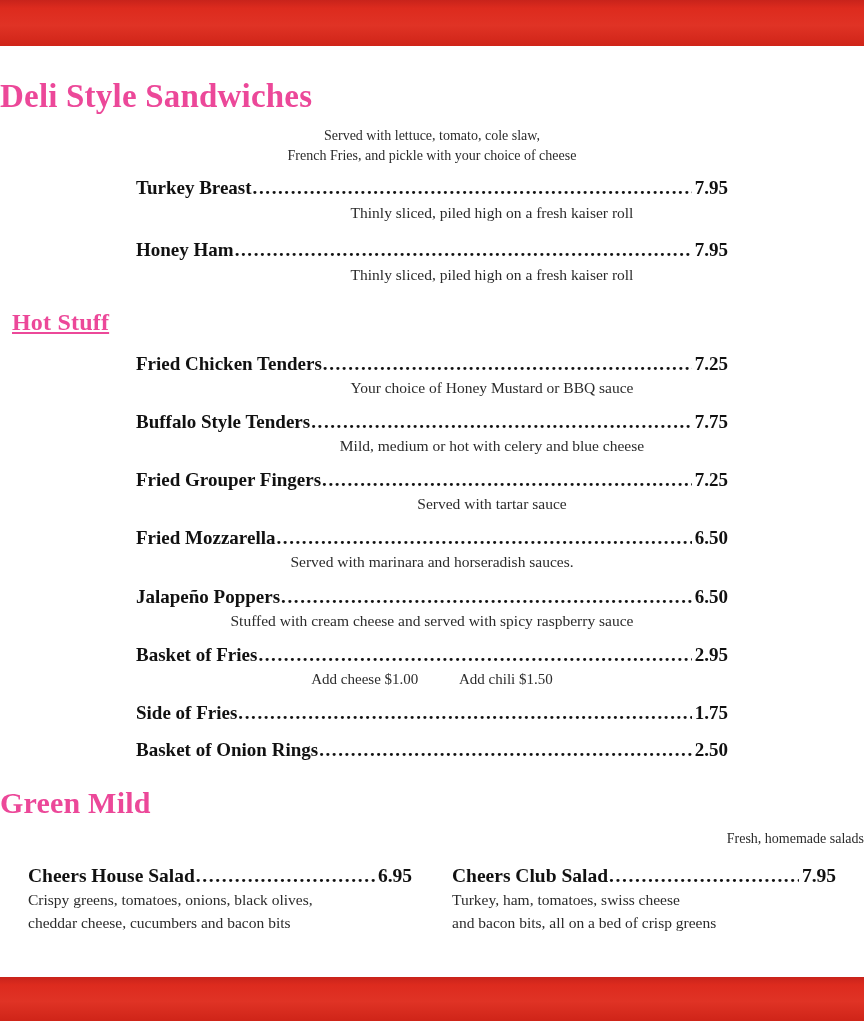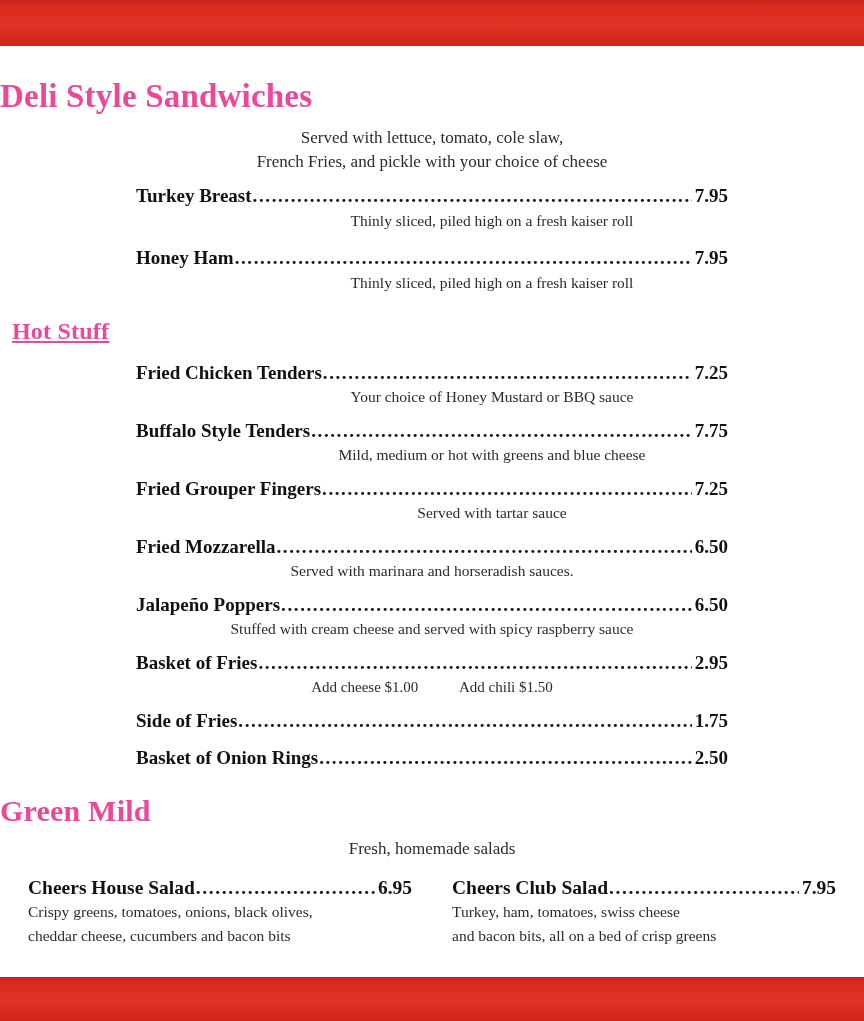--- a/index.html
+++ b/index.html
@@ -44,21 +44,21 @@
     color: #ec4899;
     letter-spacing: 0.2px;
     line-height: 1;
   }
   .title-deli { font-size: 33px; margin: 34px 0 0 0; }
   .title-hot  { font-size: 24px; margin: 12px; text-decoration: underline; }
   .title-green{ font-size: 30px; margin: 0; }
 
   .section-sub {
     text-align: center;
-    font-size: 17px;
+    font-size: 14px;
     color: #2b2b2b;
     line-height: 1.42;
     font-family: "Liberation Serif", serif;
   }
 
   
   .items {
     margin: 0 auto;
     width: 592px;       
   }
@@ -169,21 +169,21 @@
           </div>
           <div class="desc desc-indent-right" style="margin-top:3px;">Your choice of Honey Mustard or BBQ sauce</div>
         </div>
 
         <div class="menu-entry" style="margin-top:13px;">
           <div class="row">
             <span class="name">Buffalo Style Tenders</span>
             <span class="leader">........................................................................................................................</span>
             <span class="price">7.75</span>
           </div>
-          <div class="desc desc-indent-right" style="margin-top:3px;">Mild, medium or hot with greens and blue cheese</div>
+          <div class="desc desc-indent-right" style="margin-top:3px;">Mild, medium or hot with celery and blue cheese</div>
         </div>
 
         <div class="menu-entry" style="margin-top:13px;">
           <div class="row">
             <span class="name">Fried Grouper Fingers </span>
             <span class="leader">........................................................................................................................</span>
             <span class="price">7.25</span>
           </div>
           <div class="desc desc-indent-right" style="margin-top:3px;">Served with tartar sauce</div>
         </div>
@@ -234,21 +234,21 @@
             <span class="price">2.50</span>
           </div>
         </div>
 
       </div>
     </div>
 
     <div style="margin-top:27px;">
       <div class="section-title title-green">Green Mild</div>
 
-      <div class="section-sub" style="margin-top:11px;">Fresh, homemade salads</div>
+      <div class="section-sub" style="margin-top:11px;text-align:right;">Fresh, homemade salads</div>
 
       <div class="salads" style="margin-top:16px;">
 
         <div class="salad-col">
           <div class="menu-entry">
             <div class="row">
               <span class="name">Cheers House Salad</span>
               <span class="leader">........................................................................................................................</span>
               <span class="price">6.95</span>
             </div>

